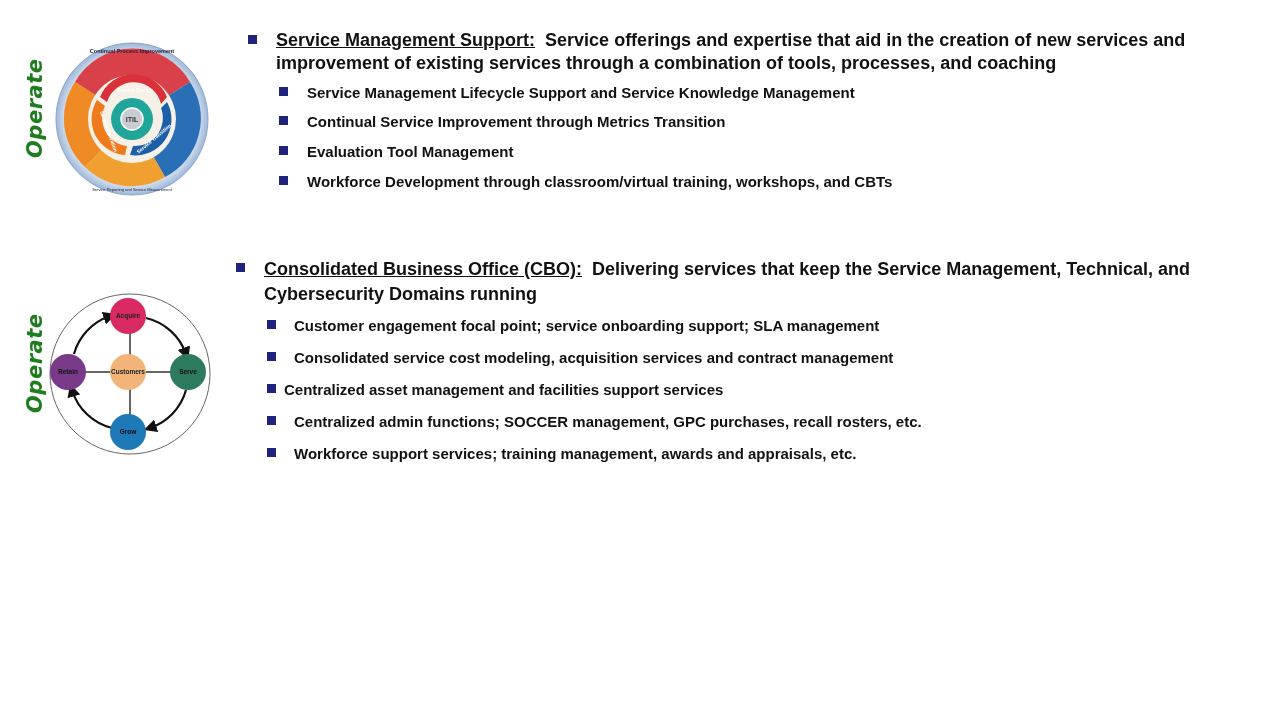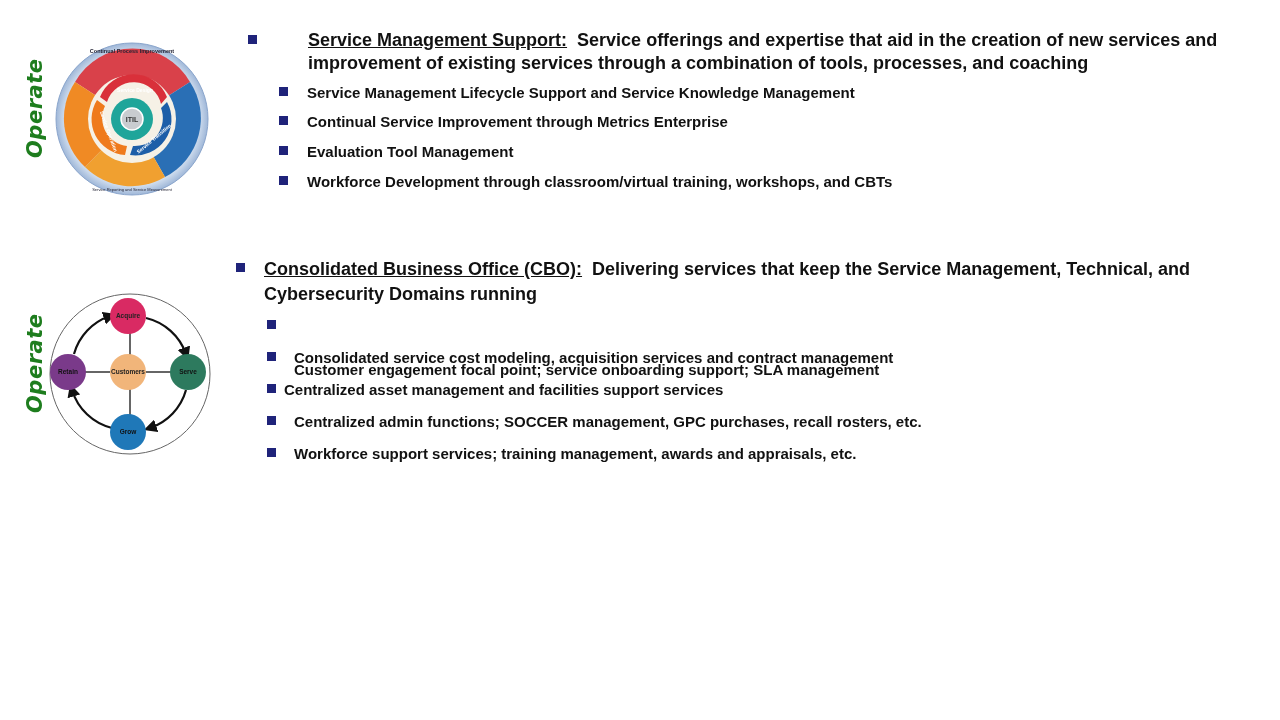--- a/index.html
+++ b/index.html
@@ -43,29 +43,29 @@
     <circle cx="77" cy="77" r="11" fill="#c9ccd0" stroke="#fff" stroke-width="1.5"></circle>
     <text x="77" y="80" font-size="7" text-anchor="middle" fill="#333" font-weight="bold">ITIL</text>
     <text x="77" y="11" font-size="5.5" text-anchor="middle" fill="#223" font-weight="bold">Continual Process Improvement</text>
     <text x="77" y="149" font-size="4" text-anchor="middle" fill="#223">Service Reporting and Service Measurement</text>
     <text x="80" y="50" font-size="5" text-anchor="middle" fill="#fff" font-weight="bold">Service Design</text>
     <text x="100" y="98" font-size="5" text-anchor="middle" fill="#fff" font-weight="bold" transform="rotate(-40 100 98)">Service Transition</text>
     <text x="52" y="90" font-size="5" text-anchor="middle" fill="#fff" font-weight="bold" transform="rotate(70 52 90)">Service Operation</text>
   </svg>
 
   <div class="sq" style="left:248px; top:35px;"></div>
-  <div class="bullet-main" style="left:276px; top:29px; width:945px;margin-left:32px;">
+  <div class="bullet-main" style="left:276px; top:29px; width:945px;">
     <span class="head">Service Management Support:</span>&nbsp;
     <span>Service offerings and expertise that aid in the creation of new services and improvement of existing services through a combination of tools, processes, and coaching</span>
   </div>
 
   <div class="sq" style="left:279px; top:87px;"></div>
   <div class="sub" style="left:307px; top:82px;">Service Management Lifecycle Support and Service Knowledge Management</div>
   <div class="sq" style="left:279px; top:116px;"></div>
-  <div class="sub" style="left:307px; top:111px;">Continual Service Improvement through Metrics Enterprise</div>
+  <div class="sub" style="left:307px; top:111px;">Continual Service Improvement through Metrics Transition</div>
   <div class="sq" style="left:279px; top:146px;"></div>
   <div class="sub" style="left:307px; top:141px;">Evaluation Tool Management</div>
   <div class="sq" style="left:279px; top:176px;"></div>
   <div class="sub" style="left:307px; top:171px;text-align:center;">Workforce Development through classroom/virtual training, workshops, and CBTs</div>
 </div>
 
 <div>
   <div class="op-label" style="left:-10px; top:356px; width:90px; text-align:center;">Operate</div>
 
   <svg class="graphic" style="left:48px; top:292px;" width="164" height="164" viewBox="0 0 164 164">
@@ -93,21 +93,21 @@
     <text x="80" y="82" font-size="6.5" text-anchor="middle" fill="#222" font-weight="bold">Customers</text>
   </svg>
 
   <div class="sq" style="left:236px; top:263px;"></div>
   <div class="bullet-main" style="left:264px; top:257px; width:955px; line-height:25px;">
     <span class="head">Consolidated Business Office (CBO):</span>&nbsp;
     <span>Delivering services that keep the Service Management, Technical, and Cybersecurity Domains running</span>
   </div>
 
   <div class="sq" style="left:267px; top:320px;"></div>
-  <div class="sub" style="left:294px; top:315px;margin-top:44px;">Customer engagement focal point; service onboarding support; SLA management</div>
+  <div class="sub" style="left:294px; top:315px;">Customer engagement focal point; service onboarding support; SLA management</div>
   <div class="sq" style="left:267px; top:352px;"></div>
   <div class="sub" style="left:294px; top:347px;">Consolidated service cost modeling, acquisition services and contract management</div>
   <div class="sq" style="left:267px; top:384px;"></div>
   <div class="sub" style="left:284px; top:379px;">Centralized asset management and facilities support services</div>
   <div class="sq" style="left:267px; top:416px;"></div>
   <div class="sub" style="left:294px; top:411px;">Centralized admin functions; SOCCER management, GPC purchases, recall rosters, etc.</div>
   <div class="sq" style="left:267px; top:448px;"></div>
   <div class="sub" style="left:294px; top:443px;text-align:center;">Workforce support services; training management, awards and appraisals, etc.</div>
 </div>
 

